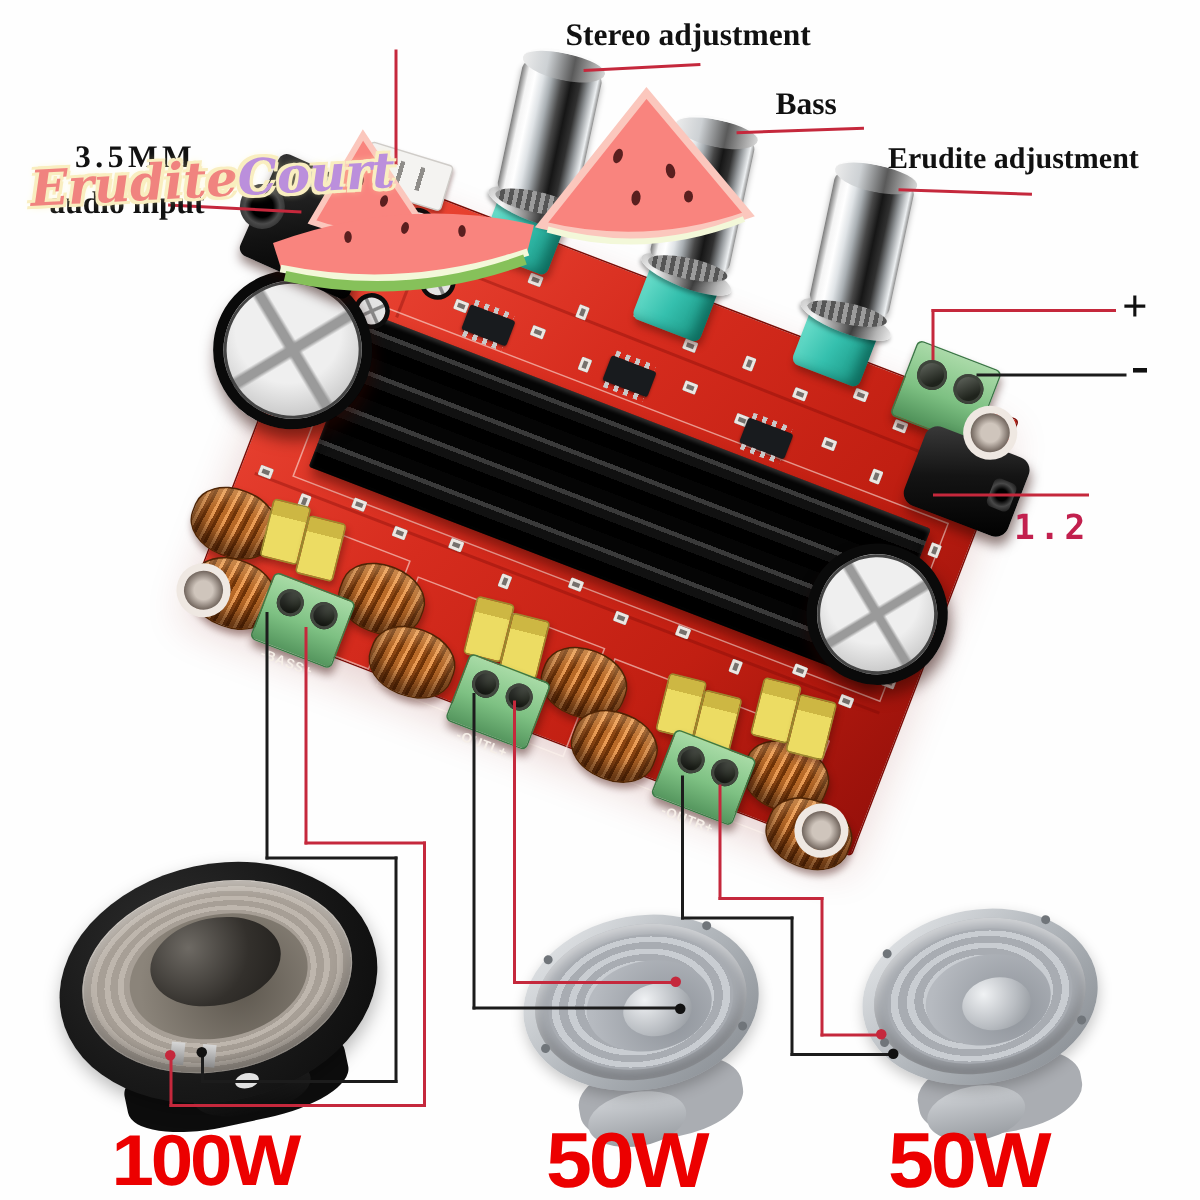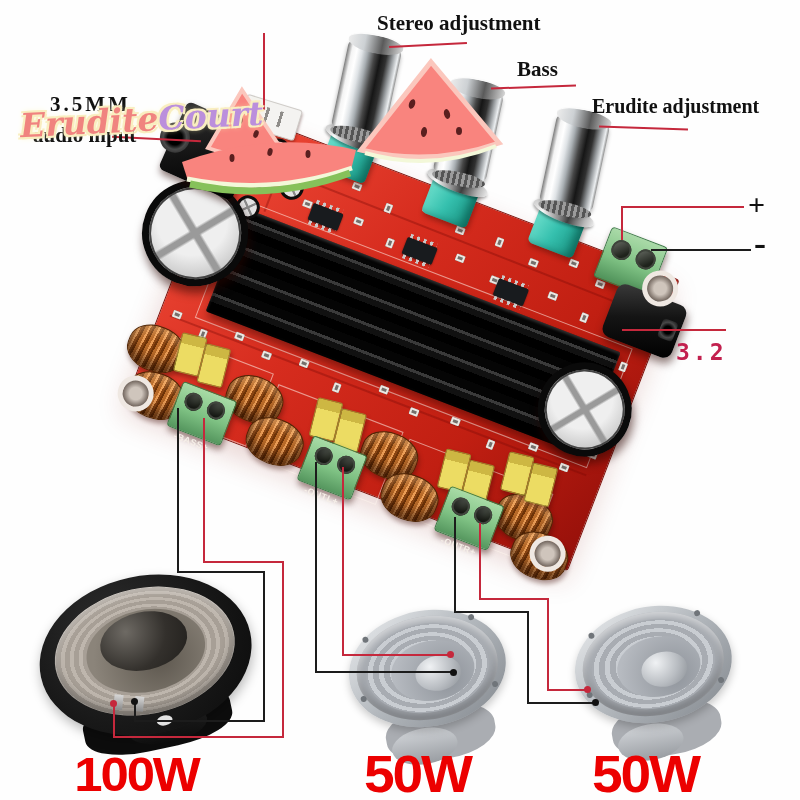--- a/index.html
+++ b/index.html
@@ -377,21 +377,21 @@
   <i class="kline" style="left:651px;top:249px;width:100px;height:2px;"></i>
   <i class="rline" style="left:622px;top:329px;width:104px;height:2px;"></i>
 
   <div class="ann" style="left:50px;top:92px;letter-spacing:3px;">3.5MM</div>
   <div class="ann" style="left:33px;top:123px;">audio input</div>
   <div class="ann" style="left:377px;top:11px;">Stereo adjustment</div>
   <div class="ann" style="left:517px;top:57px;">Bass</div>
   <div class="ann" style="left:592px;top:95px;font-size:20px;">Erudite adjustment</div>
   <div class="ann" style="left:748px;top:188px;font-size:30px;">+</div>
   <div class="ann" style="left:754px;top:222px;font-size:36px;">-</div>
-  <div class="ann" style="left:676px;top:339px;font-size:23px;letter-spacing:3px;color:#c2204e;font-family:'DejaVu Sans Mono',monospace;">3.2</div>
+  <div class="ann" style="left:676px;top:339px;font-size:23px;letter-spacing:3px;color:#c2204e;font-family:'DejaVu Sans Mono',monospace;">1.2</div>
 
   <div class="pw" style="left:64px;top:747px;width:145px;font-size:48px;">100W</div>
   <div class="pw" style="left:350px;top:744px;width:135px;font-size:52px;">50W</div>
   <div class="pw" style="left:578px;top:744px;width:135px;font-size:52px;">50W</div>
 
   <div id="wmark"><span class="p1">Erudite</span><span class="p2">Court</span></div>
 
 </div>
 
 </body></html>

